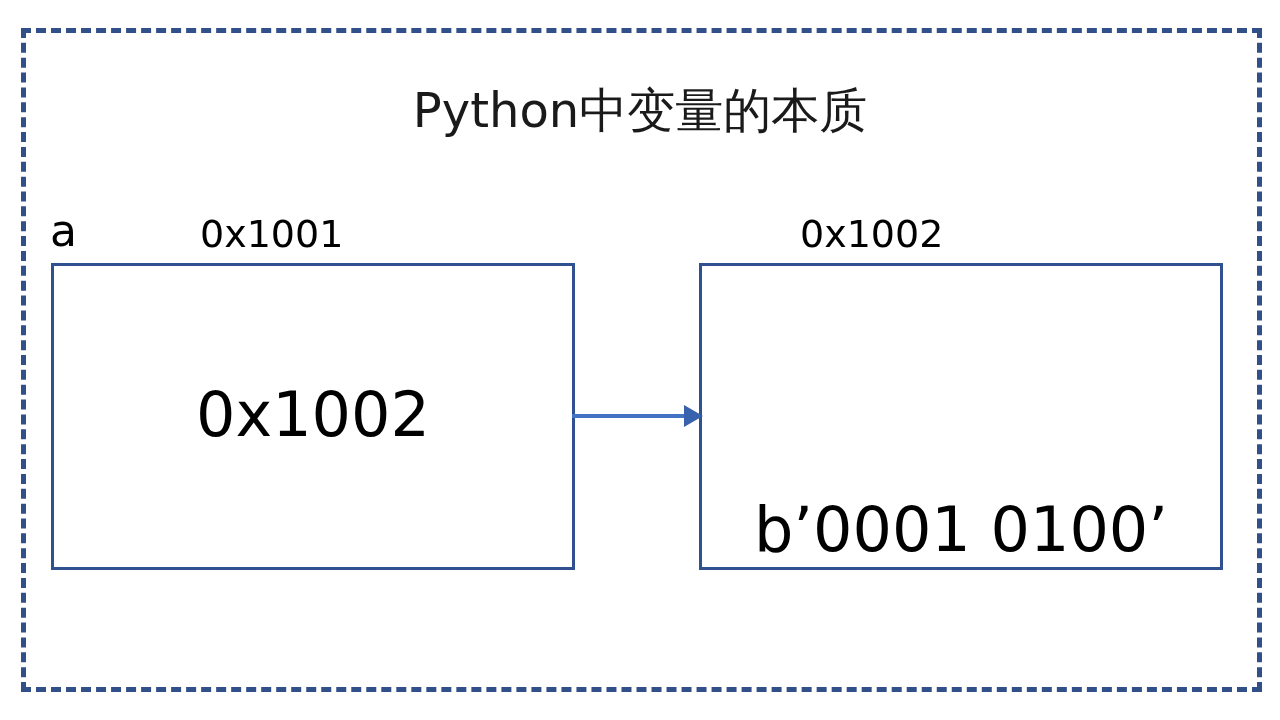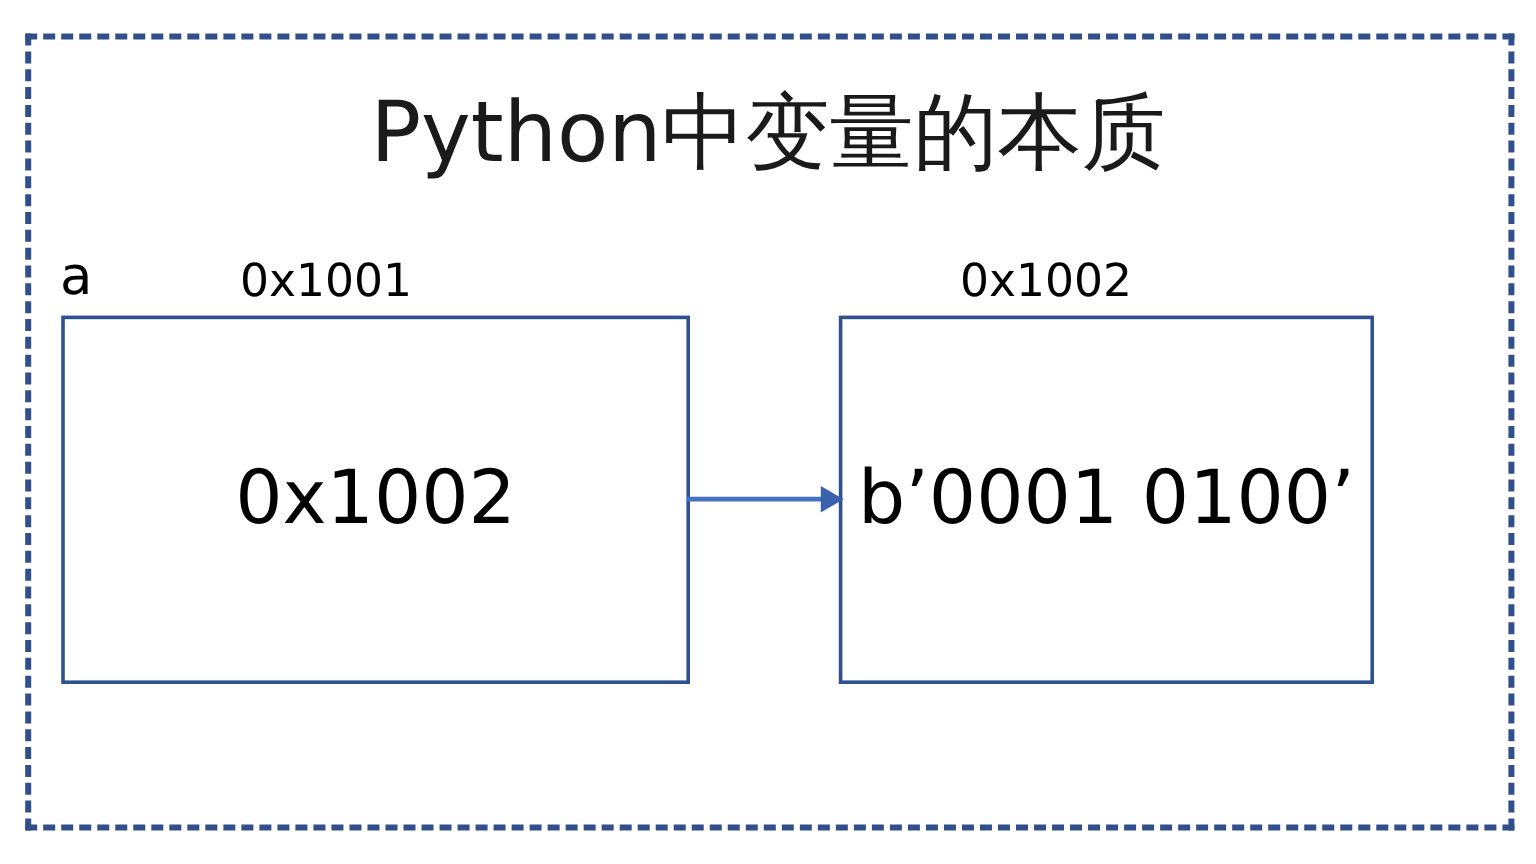--- a/index.html
+++ b/index.html
@@ -27,21 +27,21 @@
     border: 5px dashed #31508A;
   }
 
   
   #slide-title {
     position: absolute;
     left: 0;
     top: 78px;
     width: 1280px;
     text-align: center;
-    font-size: 70px;
+    font-size: 48px;
     line-height: 64px;
     font-weight: 400;
     letter-spacing: 0px;
     white-space: nowrap;
     color: #1a1a1a;
   }
 
   
   #var-name {
     position: absolute;
@@ -69,21 +69,21 @@
   .mem-box {
     position: absolute;
     box-sizing: border-box;
     border: 3px solid #2F5190;
     background: #ffffff;
     display: flex;
     align-items: center;
     justify-content: center;
   }
   #box-variable { left: 51px;  top: 263px; width: 524px; height: 307px; }
-  #box-object   { left: 699px; top: 263px; width: 446px; height: 307px; }
+  #box-object   { left: 699px; top: 263px; width: 524px; height: 307px; align-items: flex-end; }
 
   .mem-value {
     font-size: 62px;
     line-height: 70px;
     color: #000000;
     white-space: nowrap;
     position: relative;
     top: -2px;
   }
 

